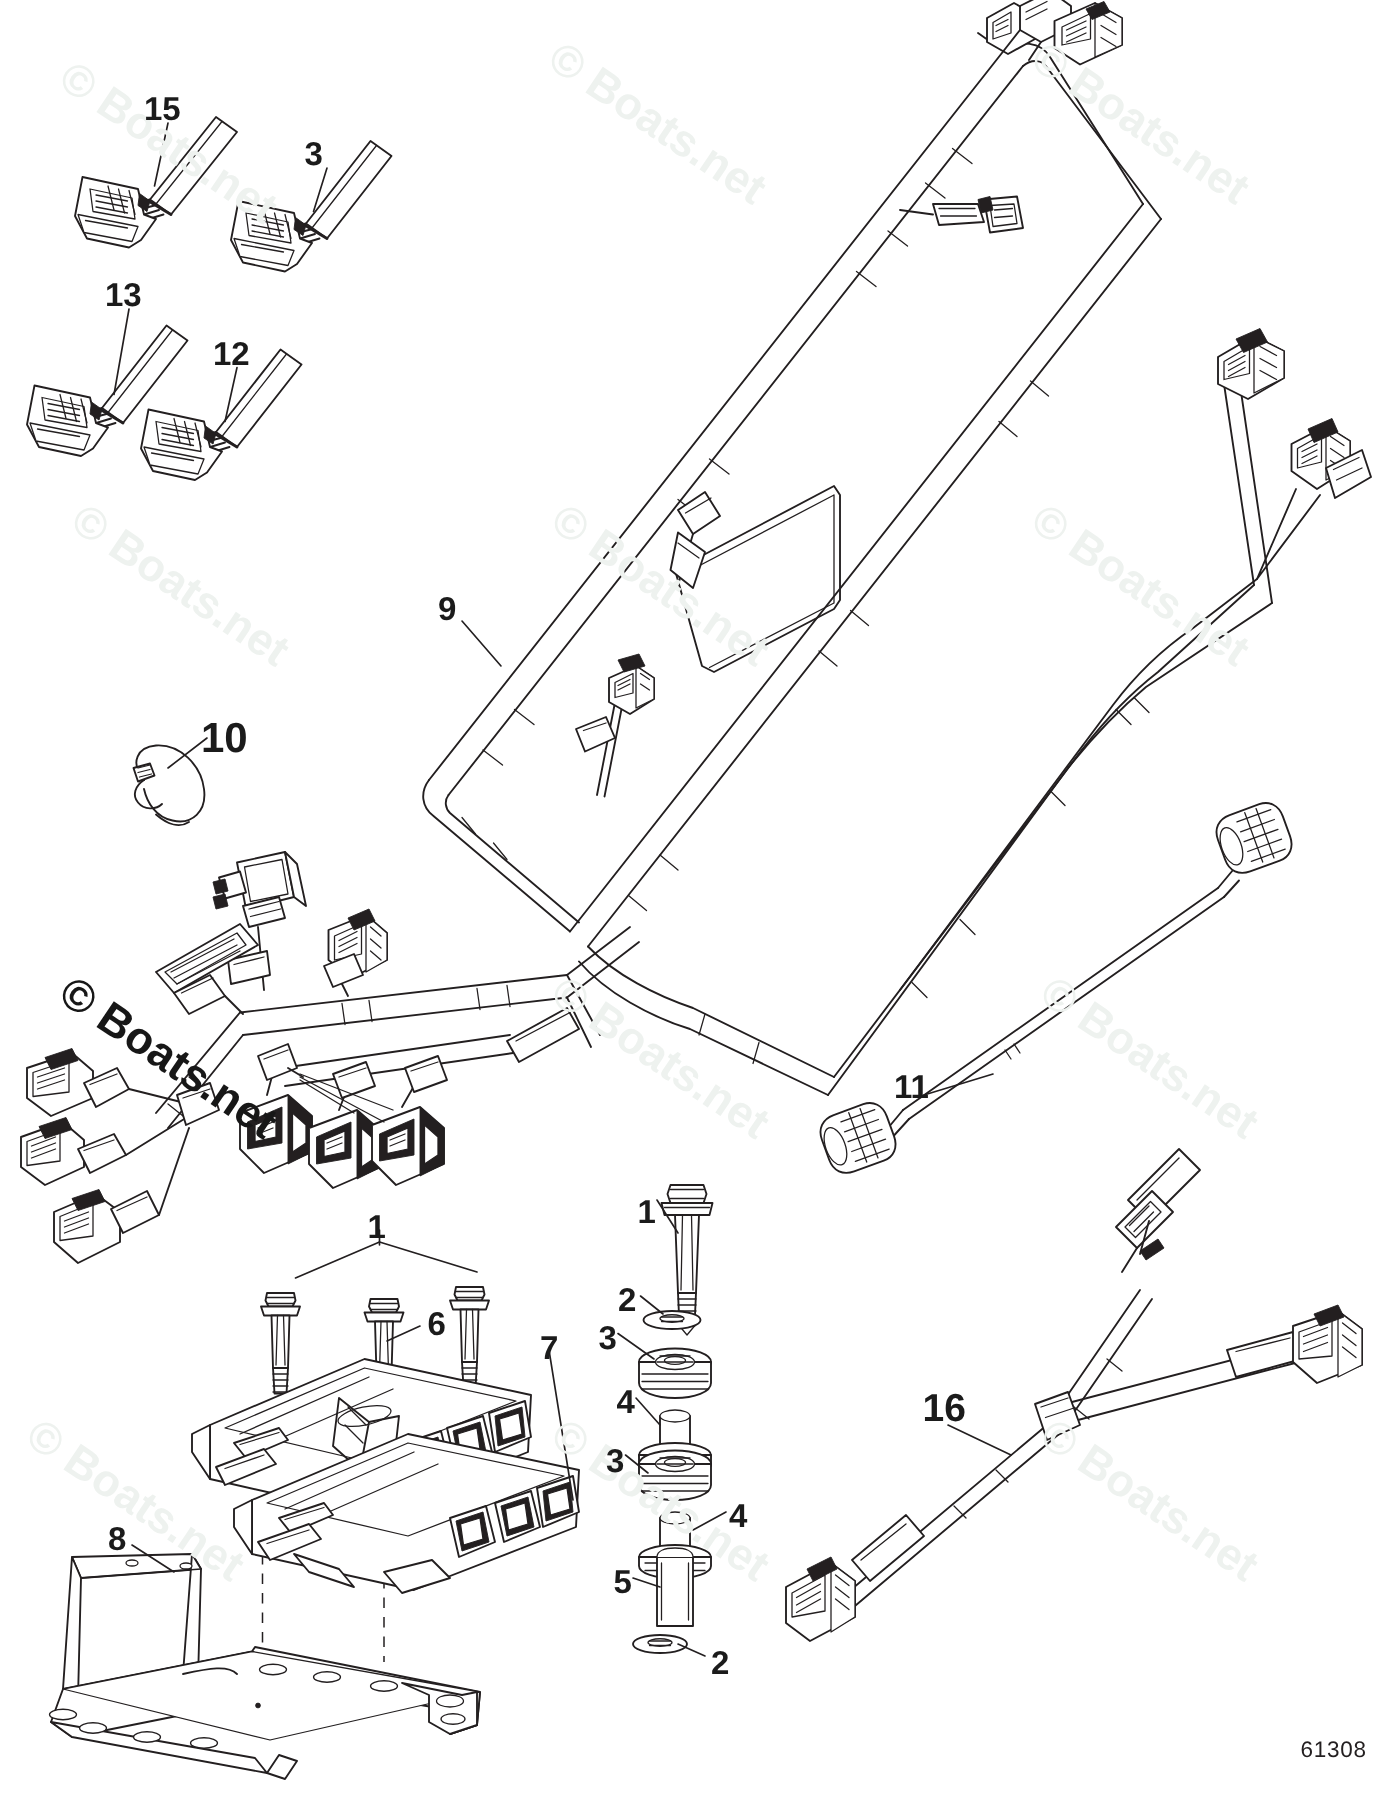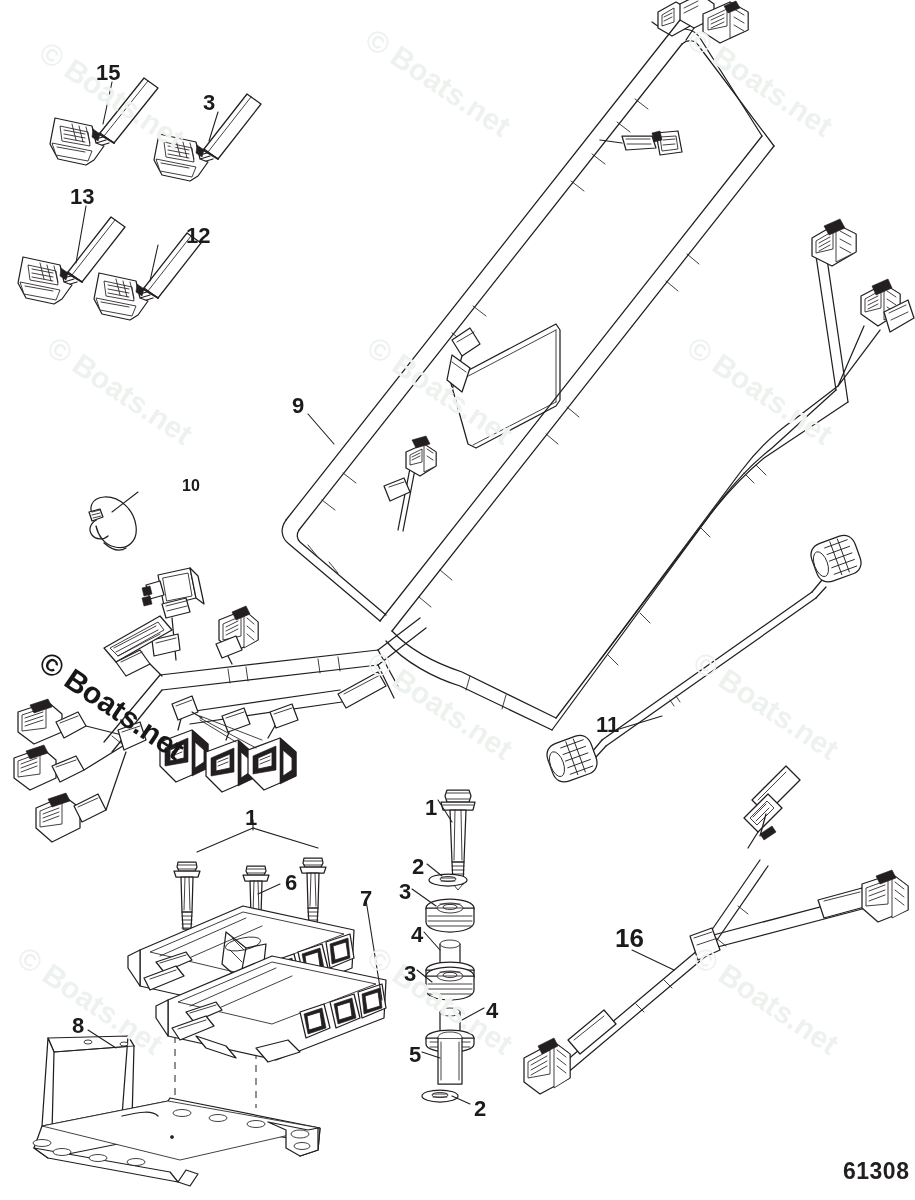--- a/index.html
+++ b/index.html
@@ -32,24 +32,25 @@
     font-family:"Liberation Sans", sans-serif;
     font-weight:700;
     color:#1b1b1b;
     line-height:1;
     white-space:nowrap;
     text-align:right;
   }
   #partno{
     position:absolute;
     font-family:"Liberation Sans", sans-serif;
-    font-weight:700;
-    font-size:23px;
+    font-weight:400;
+    font-size:15px;
     letter-spacing:0.5px;
     color:#231f20;
+    margin-left:24px;
   }
 </style>
 </head>
 <body>
 
 <div id="sheet">
 
   <svg id="art" viewBox="0 0 915 1200" xmlns="http://www.w3.org/2000/svg">
     <defs>
       <style>
@@ -679,23 +680,23 @@
       <div class="wm wm-light" style="left: 706px; top: 645px; font-size: 30px; transform: rotate(34deg);">© Boats.net</div>
       <div class="wm wm-light" style="left: 30px; top: 940px; font-size: 30px; transform: rotate(34deg);">© Boats.net</div>
       <div class="wm wm-light" style="left: 380px; top: 940px; font-size: 30px; transform: rotate(34deg);">© Boats.net</div>
       <div class="wm wm-light" style="left: 706px; top: 940px; font-size: 30px; transform: rotate(34deg);">© Boats.net</div>
     </div>
 
   <div id="callouts">
       <div class="callout" style="left: 96px; top: 62px; font-size: 22px;">15</div>
       <div class="callout" style="left: 203px; top: 92px; font-size: 22px;">3</div>
       <div class="callout" style="left: 70px; top: 186px; font-size: 22px;">13</div>
-      <div class="callout" style="left: 142px; top: 225px; font-size: 22px; margin-left: 44px;">12</div>
+      <div class="callout" style="left: 142px; top: 225px; font-size: 22px;">12</div>
       <div class="callout" style="left: 292px; top: 395px; font-size: 22px;">9</div>
-      <div class="callout" style="left: 134px; top: 478px; font-size: 16px; margin-left: 48px;">10</div>
+      <div class="callout" style="left: 134px; top: 478px; font-size: 28px;">10</div>
       <div class="callout" style="left: 596px; top: 714px; font-size: 22px;">11</div>
       <div class="callout" style="left: 615px; top: 925px; font-size: 26px;">16</div>
       <div class="callout" style="left: 245px; top: 807px; font-size: 22px;">1</div>
       <div class="callout" style="left: 425px; top: 797px; font-size: 22px;">1</div>
       <div class="callout" style="left: 412px; top: 856px; font-size: 22px;">2</div>
       <div class="callout" style="left: 399px; top: 881px; font-size: 22px;">3</div>
       <div class="callout" style="left: 411px; top: 924px; font-size: 22px;">4</div>
       <div class="callout" style="left: 404px; top: 963px; font-size: 22px;">3</div>
       <div class="callout" style="left: 486px; top: 1000px; font-size: 22px;">4</div>
       <div class="callout" style="left: 409px; top: 1044px; font-size: 22px;">5</div>

